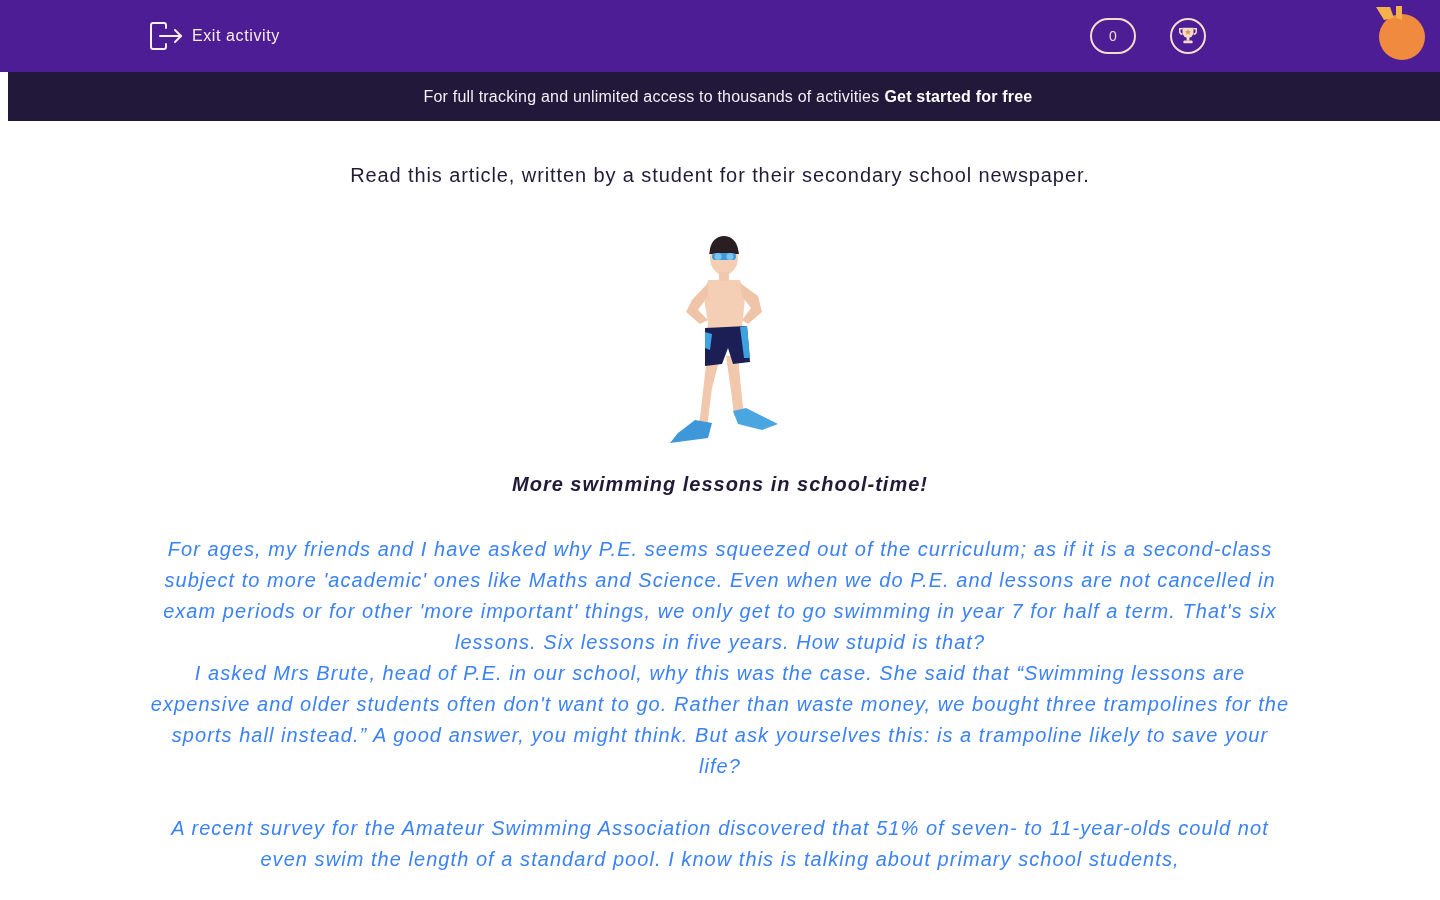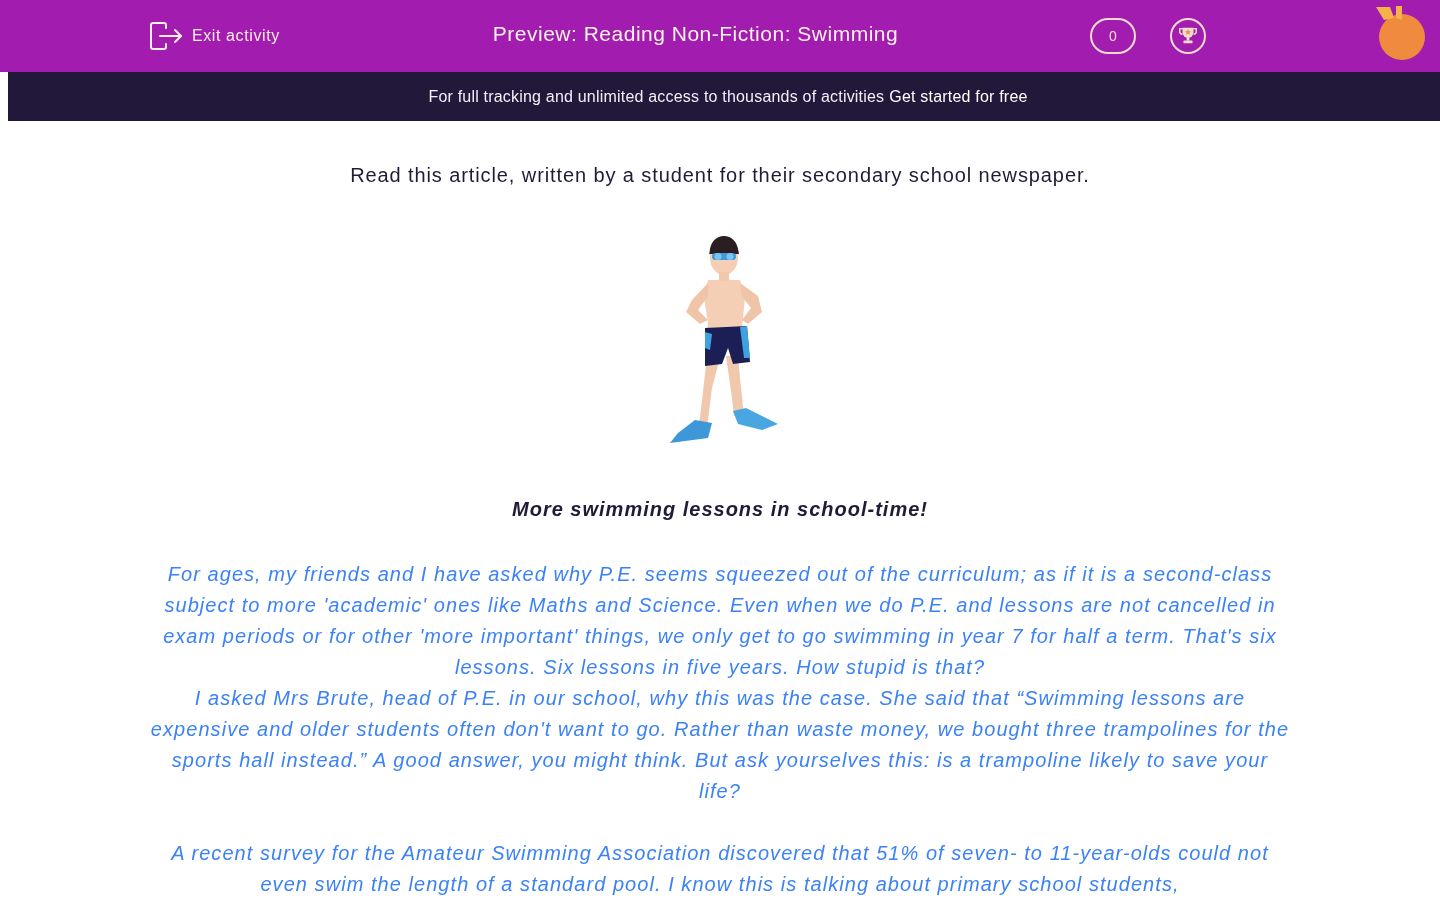--- a/index.html
+++ b/index.html
@@ -4,21 +4,21 @@
   <style>
     * { box-sizing: border-box; margin: 0; padding: 0; }
     html, body {
       width: 1440px; height: 900px; overflow: hidden;
       background: #ffffff;
       font-family: "Liberation Sans", "DejaVu Sans", sans-serif;
       color: #221a38;
     }
     .topbar {
       position: absolute; left: 0; top: 0; width: 1440px; height: 72px;
-      background: #a21caf;
+      background: #4c1d95;
       color: #fbeee2;
     }
     .exit {
       position: absolute; left: 149px; top: 20px; height: 32px;
       display: flex; align-items: center; cursor: pointer;
     }
     .exit svg { width: 34px; height: 30px; }
     .exit-label {
       margin-left: 9px; font-size: 16px; letter-spacing: 0.6px; color: #fbeee2;
     }
@@ -44,34 +44,34 @@
     .trophy svg { width: 22px; height: 22px; }
     .logo {
       position: absolute; left: 1372px; top: 4px; width: 60px; height: 60px;
     }
     .banner {
       position: absolute; left: 8px; top: 72px; width: 1440px; height: 49px;
       background: #22183a; color: #f2eff7;
       display: flex; align-items: center; justify-content: center;
       font-size: 16px; letter-spacing: 0.2px;
     }
-    .banner-cta { font-weight: normal; margin-left: 5px; color: #ffffff; cursor: pointer; }
+    .banner-cta { font-weight: bold; margin-left: 5px; color: #ffffff; cursor: pointer; }
     .content {
       position: absolute; left: 150px; top: 134px; width: 1140px;
       text-align: center;
     }
     .instruction {
       margin-top: 28px; font-size: 20px; letter-spacing: 0.9px; color: #221a38;
       line-height: 26px;
     }
     .figure {
       margin: 40px auto 0; width: 140px; height: 222px; position: relative;
     }
     .headline {
-      margin-top: 47px; font-size: 20px; font-weight: bold; font-style: italic;
+      margin-top: 22px; font-size: 20px; font-weight: bold; font-style: italic;
       letter-spacing: 1px; color: #221a38; line-height: 24px;
     }
     .para {
       font-size: 20px; font-style: italic; letter-spacing: 1.05px;
       line-height: 31px; color: #3b82f6;
     }
     .p1 { margin-top: 38px; }
     .p3 { margin-top: 31px; }
   </style>
 </head>
@@ -80,23 +80,20 @@
 <div class="topbar">
   <div class="exit">
     <svg viewBox="0 0 34 30" fill="none" stroke="#fbeee2" stroke-width="2" stroke-linecap="round" stroke-linejoin="round">
       <path d="M17 7 V4 a2 2 0 0 0 -2 -2 H4 a2 2 0 0 0 -2 2 V26 a2 2 0 0 0 2 2 H15 a2 2 0 0 0 2 -2 V23"></path>
       <path d="M11 15 H32"></path>
       <path d="M26 9 L32 15 L26 21"></path>
     </svg>
     <span class="exit-label">Exit activity</span>
   </div>
 
-  <div class="title">
-    <span>Preview: Reading Non-Fiction: Swimming</span>
-  </div>
 
   <div class="score-pill">
     <span>0</span>
   </div>
 
   <div class="trophy">
     <svg viewBox="0 0 24 24" fill="#f3dcc8">
       <path d="M6 3 H18 V8 a6 6 0 0 1 -12 0 Z"></path>
       <path d="M6 4 H3 V7 a3 3 0 0 0 3 3" fill="none" stroke="#f3dcc8" stroke-width="1.6"></path>
       <path d="M18 4 H21 V7 a3 3 0 0 1 -3 3" fill="none" stroke="#f3dcc8" stroke-width="1.6"></path>

